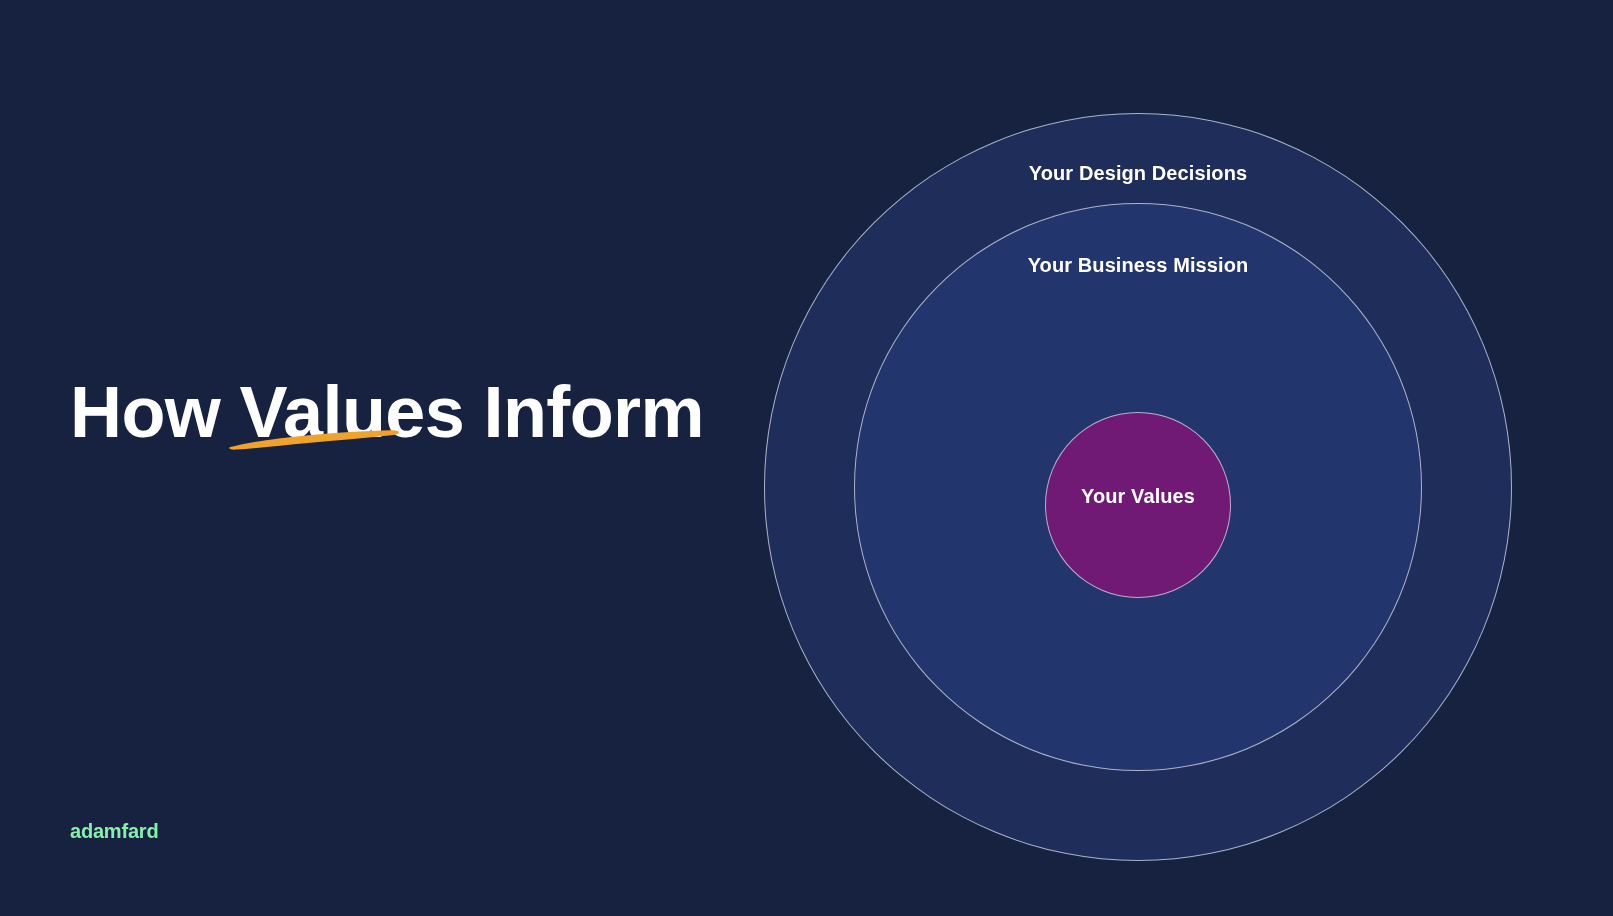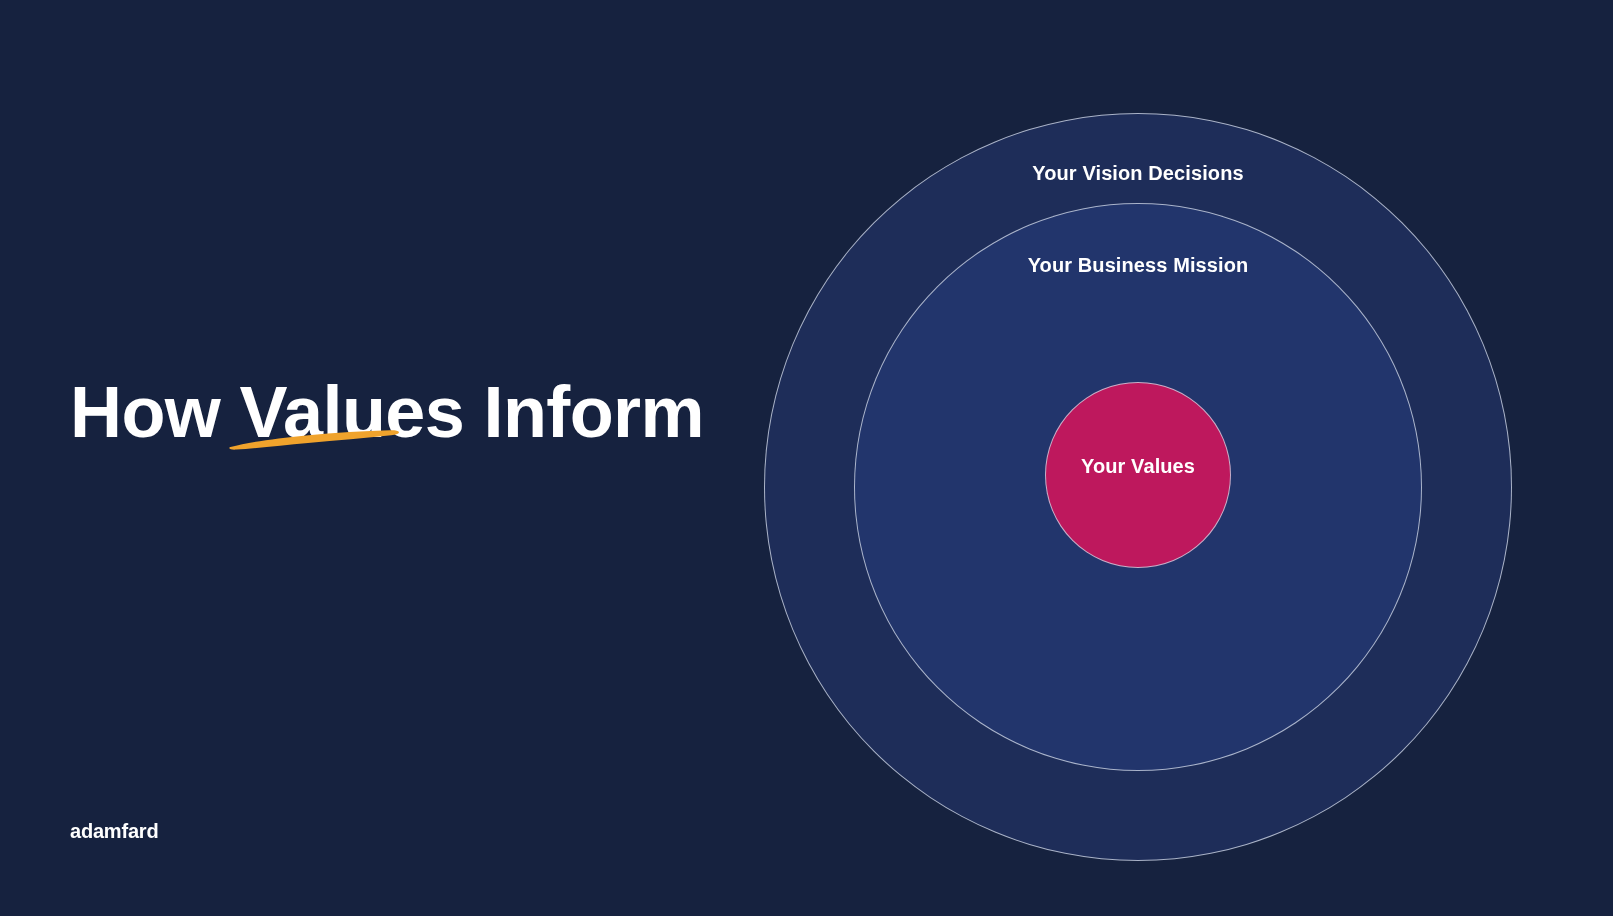--- a/index.html
+++ b/index.html
@@ -63,21 +63,21 @@
     height:22px;
     pointer-events:none;
   }
 
   .logo {
     position:absolute;
     left:0;
     top:820px;
     font-size:20px;
     font-weight:bold;
-    color:#ffffff;
+    color:#86efac;
     letter-spacing:-0.2px;
   }
 
   
   .diagram {
     position:absolute;
     left:0;
     top:0;
     width:1613px;
     height:916px;
@@ -98,21 +98,21 @@
     font-size:20px;
     font-weight:bold;
     letter-spacing:0.1px;
     white-space:nowrap;
   }
 
   
   .ring-1 { left:764px;  top:113px; width:748px; height:748px; background:#1e2d59; }
   .ring-2 { left:854px;  top:203px; width:568px; height:568px; background:#22356c; }
   .ring-3 { left:948px;  top:297px; width:380px; height:380px; background:#264189; }
-  .ring-4 { left:1045px; top:382px; width:186px; height:186px; background:#be185d; }
+  .ring-4 { left:1045px; top:412px; width:186px; height:186px; background:#701a75; }
 
   .label-1 { top:48px;  }
   .label-2 { top:50px;  }
   .label-3 { top:47px;  }
   .label-4 { top:72px;  }
 </style>
 </head>
 <body>
 
 <div id="slide">
@@ -139,21 +139,21 @@
       </span>
 
     </div>
 
     <div class="logo">adamfard</div>
   </div>
 
   <div class="diagram">
 
     <div class="ring ring-1">
-      <span class="ring-label label-1">Your Vision Decisions</span>
+      <span class="ring-label label-1">Your Design Decisions</span>
     </div>
 
     <div class="ring ring-2">
       <span class="ring-label label-2">Your Business Mission</span>
     </div>
 
 
     <div class="ring ring-4">
       <span class="ring-label label-4">Your Values</span>
     </div>

